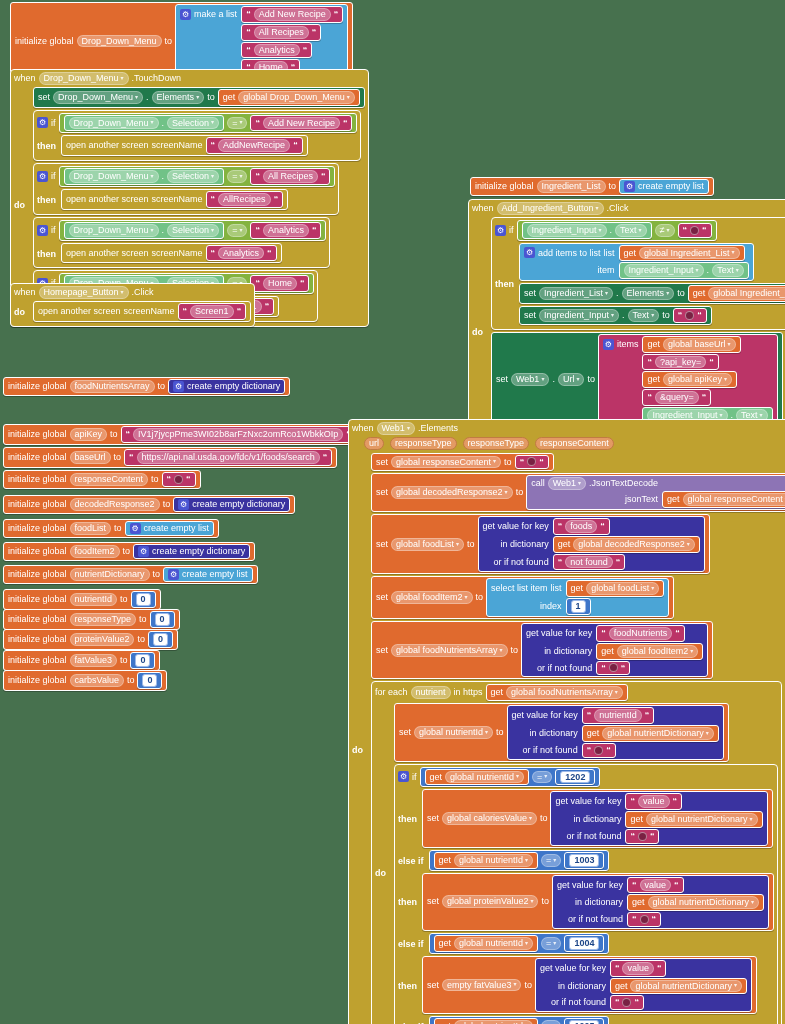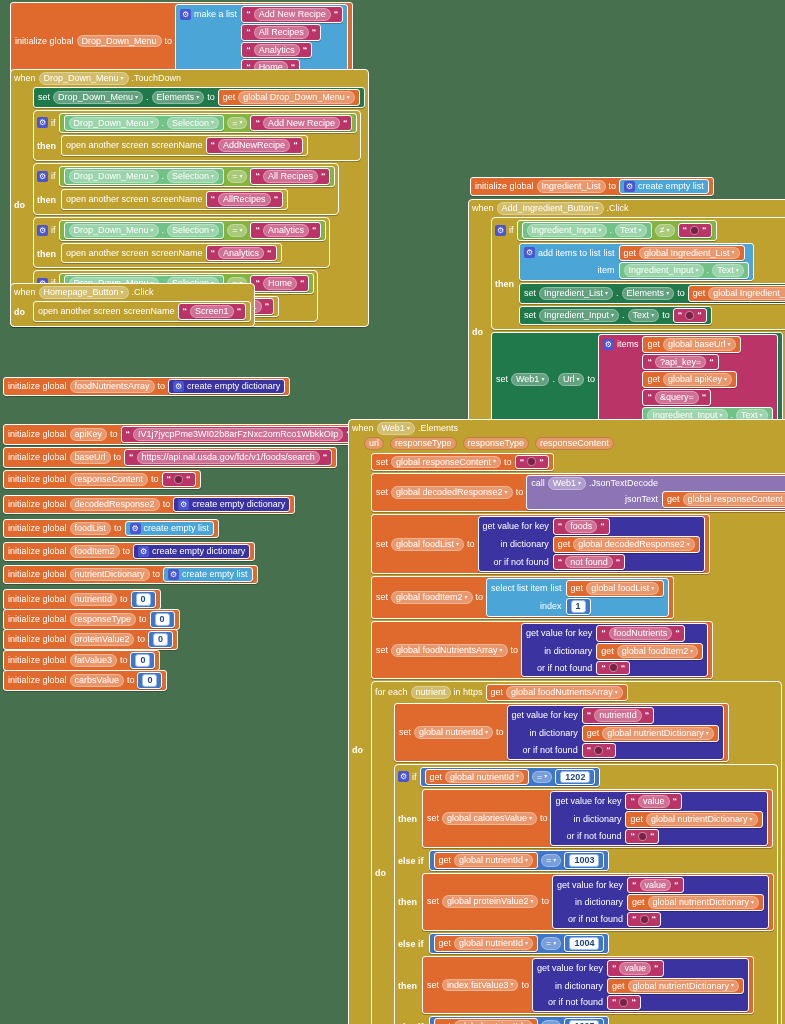--- a/index.html
+++ b/index.html
@@ -1017,21 +1017,21 @@
                           </div>
                         </div>
                       </div>
                     </div>
                     <div class="sec">
                       <span class="seclab">then</span>
                       <div class="body">
                         <div class="blk c-var">
                           <span class="lbl">set</span>
                           <span class="fld">
-                            <span>index fatValue3</span>
+                            <span>empty fatValue3</span>
                             <span class="caret">▾</span>
                           </span>
                           <span class="lbl">to</span>
                           <div class="blk grid c-dic">
                             <div class="gl">
                               <span class="lbl">get value for key</span>
                             </div>
                             <div class="gv">
                               <div class="blk c-txt">
                                 <span class="qt">“</span>

